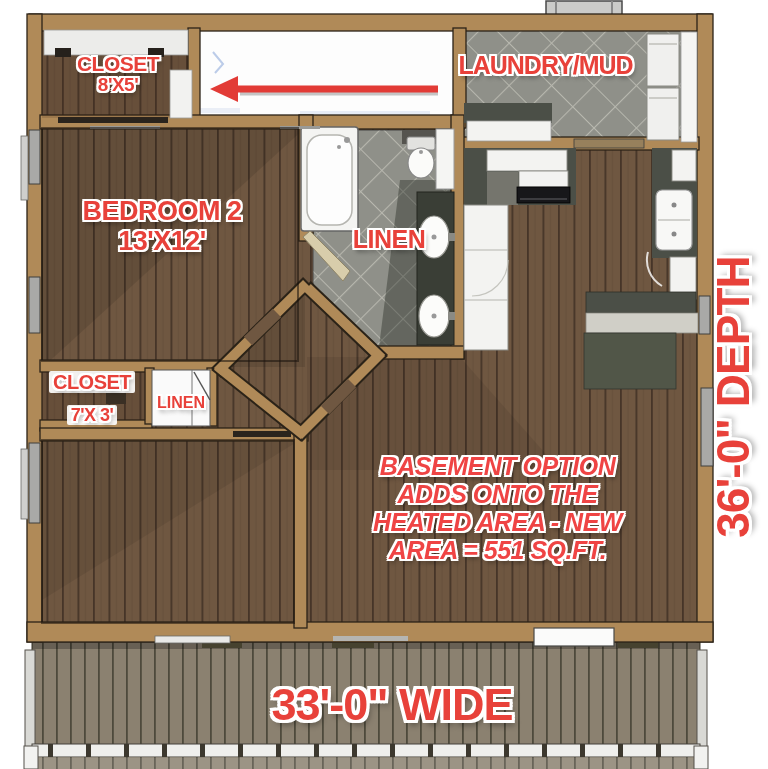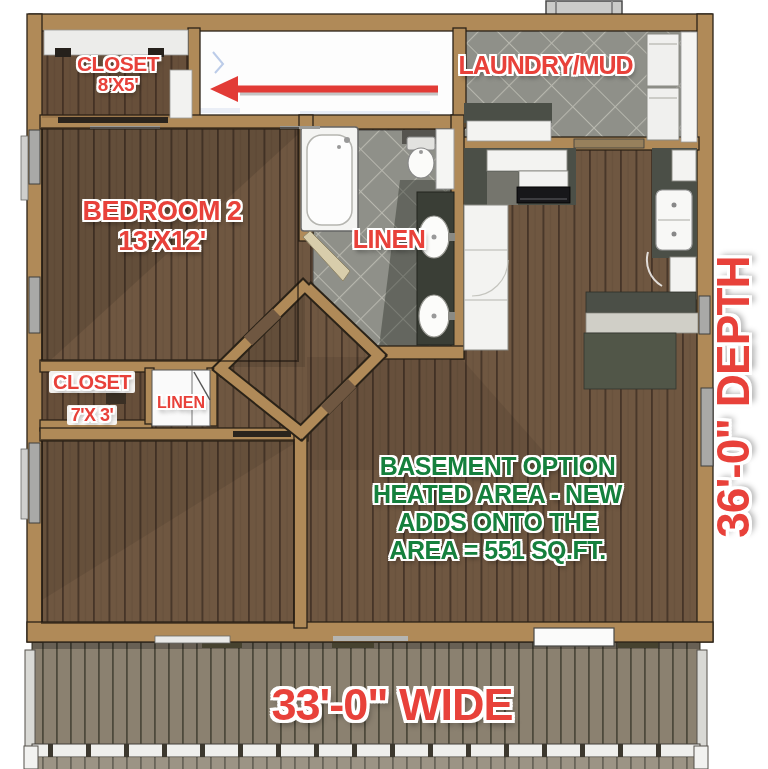--- a/index.html
+++ b/index.html
@@ -5,21 +5,21 @@
   html,body{margin:0;padding:0;background:#ffffff;}
   #stage{position:relative;width:768px;height:769px;overflow:hidden;background:#fff;
          font-family:"Liberation Sans",sans-serif;}
   #plan-svg{position:absolute;left:0;top:0;}
   .lbl{position:absolute;font-family:"Liberation Sans",sans-serif;font-weight:bold;
        color:#e8413a;text-align:center;line-height:1.1;letter-spacing:-0.5px;white-space:nowrap;}
   .ow{text-shadow:-2px -2px 0 #fff,0 -2px 0 #fff,2px -2px 0 #fff,-2px 0 0 #fff,2px 0 0 #fff,
       -2px 2px 0 #fff,0 2px 0 #fff,2px 2px 0 #fff,2px 4px 4px rgba(0,0,0,.35);}
   .owBig{text-shadow:-3px -3px 0 #fff,0 -3px 0 #fff,3px -3px 0 #fff,-3px 0 0 #fff,3px 0 0 #fff,
       -3px 3px 0 #fff,0 3px 0 #fff,3px 3px 0 #fff,3px 5px 6px rgba(0,0,0,.4);}
-  .note{color:#15803d;}
+  .note{color:#ef4444;font-style:italic;}
   .chipbg{background:rgba(255,255,255,.92);padding:0 4px;border-radius:2px;}
 </style>
 </head>
 <body>
 
 <div id="stage">
 
 <svg id="plan-svg" width="768" height="769" viewBox="0 0 768 769">
   <defs>
     <pattern id="wood" width="15.5" height="40" patternUnits="userSpaceOnUse">
@@ -282,22 +282,22 @@
 
 <div class="lbl ow" style="left:40px;top:371px;width:104px;font-size:20px;">
   <div><span class="chipbg">CLOSET</span></div>
   <div style="font-size:18px;margin-top:13px;"><span class="chipbg">7'X 3'</span></div>
 </div>
 
 <div class="lbl ow" style="left:152px;top:394px;width:58px;font-size:16px;letter-spacing:0;">LINEN</div>
 
 <div class="lbl ow note" style="left:320px;top:452px;width:355px;font-size:25px;line-height:28px;">
   <div>BASEMENT OPTION</div>
+  <div>ADDS ONTO THE</div>
   <div>HEATED AREA - NEW</div>
-  <div>ADDS ONTO THE</div>
   <div>AREA = 551 SQ.FT.</div>
 </div>
 
 <div class="lbl owBig" style="left:192px;top:680px;width:400px;font-size:45px;letter-spacing:-1px;">33'-0" WIDE</div>
 
 <div class="lbl owBig" style="left:553px;top:372px;width:360px;height:50px;font-size:46px;letter-spacing:-1px;transform:rotate(-90deg);">36'-0" DEPTH</div>
 
 </div>
 
 </body></html>

